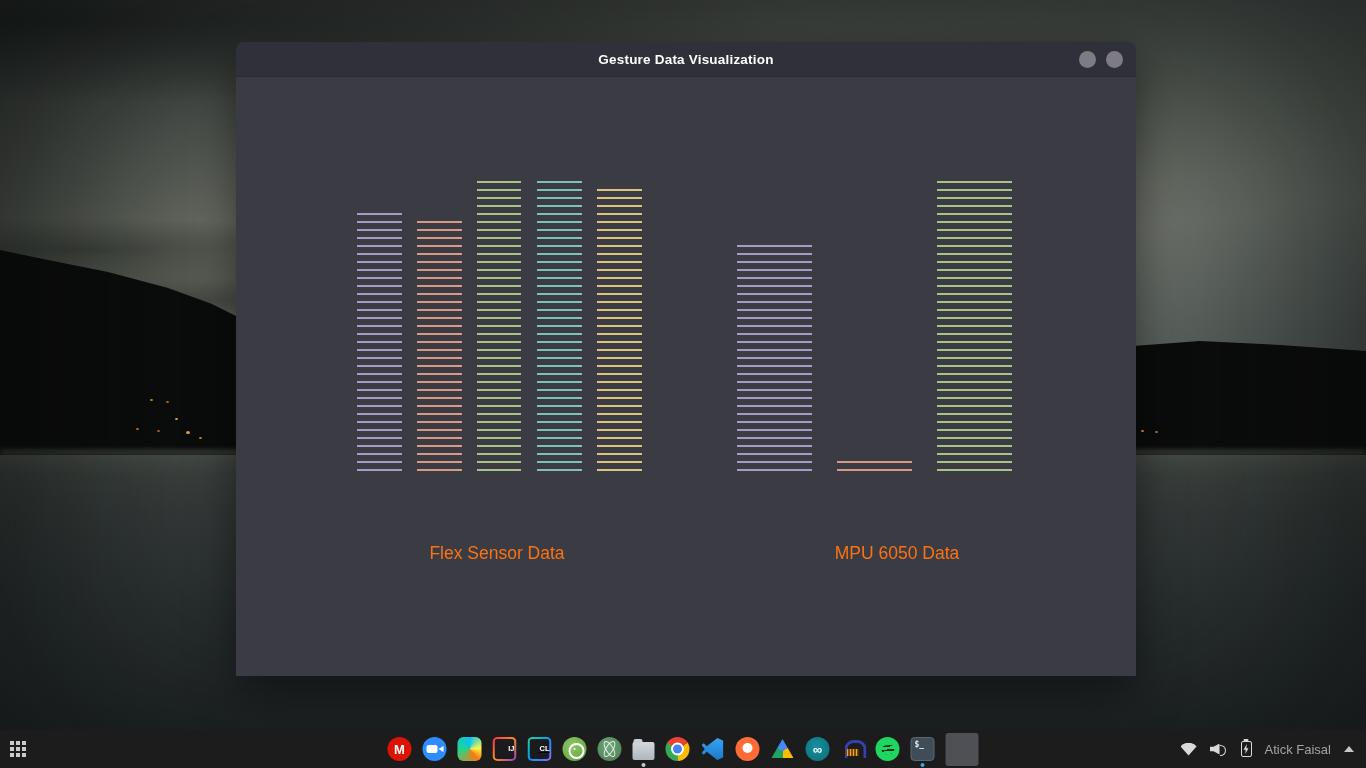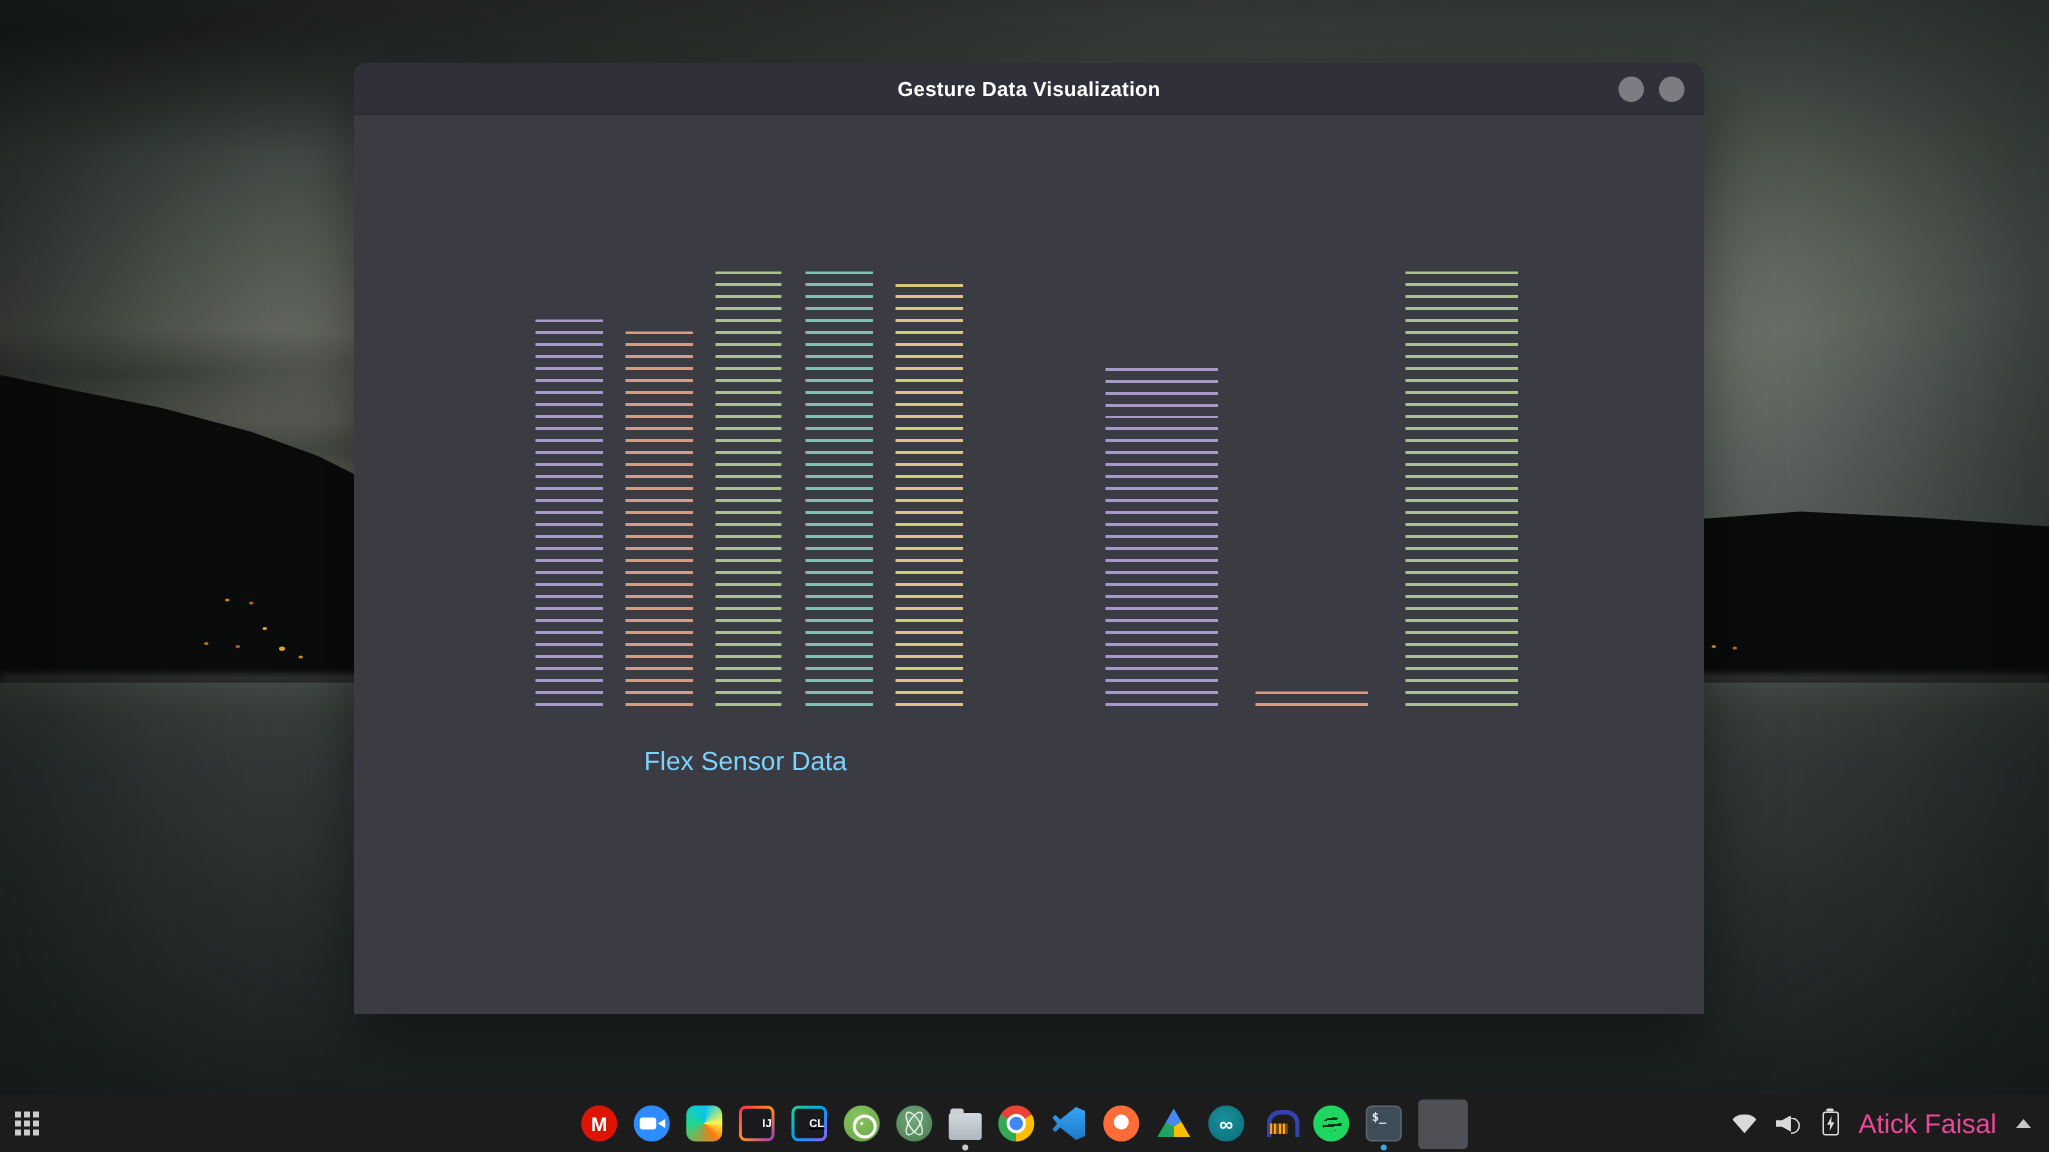--- a/index.html
+++ b/index.html
@@ -38,21 +38,21 @@
   .window { position:absolute; left:236px; top:42px; width:900px; height:634px;
     background:#3b3b44; border-radius:9px 9px 0 0; box-shadow:0 14px 46px rgba(0,0,0,0.5); }
   .titlebar { position:relative; height:35px; background:#30303a; border-radius:8px 8px 0 0;
     display:flex; align-items:center; justify-content:center; border-bottom:1px solid #2a2a33; }
   .title { color:#ffffff; font-size:13.5px; font-weight:bold; letter-spacing:0.2px; }
   .win-controls { position:absolute; right:13px; top:0; height:100%; display:flex; gap:10px; align-items:center; }
   .win-btn { width:17px; height:17px; border-radius:50%; background:#7c7c82; }
 
   .chart-layer { position:absolute; inset:0; }
   .stripe-bar { position:absolute; }
-  .chart-label { position:absolute; top:455px; color:#7dd3fc; font-size:17.5px; text-align:center; }
+  .chart-label { position:absolute; top:501px; color:#f97316; font-size:17.5px; text-align:center; }
   .label-flex { left:121px; width:280px; }
   .label-mpu  { left:551px; width:220px; }
 
   
   .panel { position:absolute; left:0; bottom:0; width:1366px; height:38px;
     background:#1c1c1d; display:flex; align-items:center; }
   .app-grid { position:absolute; left:10px; top:11px; width:16px; height:16px;
     display:grid; grid-template-columns:repeat(3,1fr); gap:2.6px; cursor:pointer; }
   .app-grid i { background:#cbcbcb; }
 
@@ -131,21 +131,21 @@
   .vol-ic::before { content:""; position:absolute; left:0; top:2px; width:10px; height:11px;
     background:#d9d9d9; clip-path:polygon(0% 30%,40% 30%,100% 0%,100% 100%,40% 70%,0% 70%); }
   .vol-ic::after { content:""; position:absolute; right:2px; top:3px; width:5px; height:9px;
     border:1.6px solid #d9d9d9; border-left:none; border-radius:0 8px 8px 0; }
   .batt-ic { position:relative; width:11px; height:16px; border:1.5px solid #d9d9d9; border-radius:2px;
     display:flex; align-items:center; justify-content:center; }
   .batt-ic::before { content:""; position:absolute; top:-3.5px; left:50%; transform:translateX(-50%);
     width:5px; height:2.5px; background:#d9d9d9; border-radius:1px; }
   .bolt { width:7px; height:10px; background:#d9d9d9;
     clip-path:polygon(60% 0%,15% 58%,45% 58%,40% 100%,85% 42%,55% 42%); }
-  .user-name { color:#ec4899; font-size:18px; }
+  .user-name { color:#a3a3a3; font-size:13px; }
   .caret-up { width:0; height:0; border-left:5px solid transparent; border-right:5px solid transparent;
     border-bottom:6px solid #c6c6c6; }
 </style>
 </head>
 <body>
 
 <div class="stage">
 
   <div class="wallpaper">
     <div class="sky"></div>
@@ -171,20 +171,21 @@
   <div class="window">
     <div class="titlebar">
       <span class="title">Gesture Data Visualization</span>
       <div class="win-controls">
         <span class="win-btn"></span>
         <span class="win-btn"></span>
       </div>
     </div>
     <div class="chart-layer">
       <div class="chart-label label-flex">Flex Sensor Data</div>
+      <div class="chart-label label-mpu">MPU 6050 Data</div>
     </div>
   <div class="stripe-bar" style="left: 121px; width: 45px; height: 258px; top: 171px; background: repeating-linear-gradient(rgb(167, 154, 201) 0px, rgb(167, 154, 201) 2px, transparent 2px, transparent 8px);"></div>
       <div class="stripe-bar" style="left: 181px; width: 45px; height: 250px; top: 179px; background: repeating-linear-gradient(rgb(216, 154, 132) 0px, rgb(216, 154, 132) 2px, transparent 2px, transparent 8px);"></div>
       <div class="stripe-bar" style="left: 241px; width: 44px; height: 290px; top: 139px; background: repeating-linear-gradient(rgb(169, 194, 137) 0px, rgb(169, 194, 137) 2px, transparent 2px, transparent 8px);"></div>
       <div class="stripe-bar" style="left: 301px; width: 45px; height: 290px; top: 139px; background: repeating-linear-gradient(rgb(127, 191, 182) 0px, rgb(127, 191, 182) 2px, transparent 2px, transparent 8px);"></div>
       <div class="stripe-bar" style="left: 361px; width: 45px; height: 282px; top: 147px; background: repeating-linear-gradient(rgb(219, 196, 126) 0px, rgb(219, 196, 126) 2px, transparent 2px, transparent 8px);"></div>
       <div class="stripe-bar" style="left: 501px; width: 75px; height: 226px; top: 203px; background: repeating-linear-gradient(rgb(167, 154, 201) 0px, rgb(167, 154, 201) 2px, transparent 2px, transparent 8px);"></div>
       <div class="stripe-bar" style="left: 601px; width: 75px; height: 10px; top: 419px; background: repeating-linear-gradient(rgb(216, 154, 132) 0px, rgb(216, 154, 132) 2px, transparent 2px, transparent 8px);"></div>
       <div class="stripe-bar" style="left: 701px; width: 75px; height: 290px; top: 139px; background: repeating-linear-gradient(rgb(169, 194, 137) 0px, rgb(169, 194, 137) 2px, transparent 2px, transparent 8px);"></div>
     </div>

